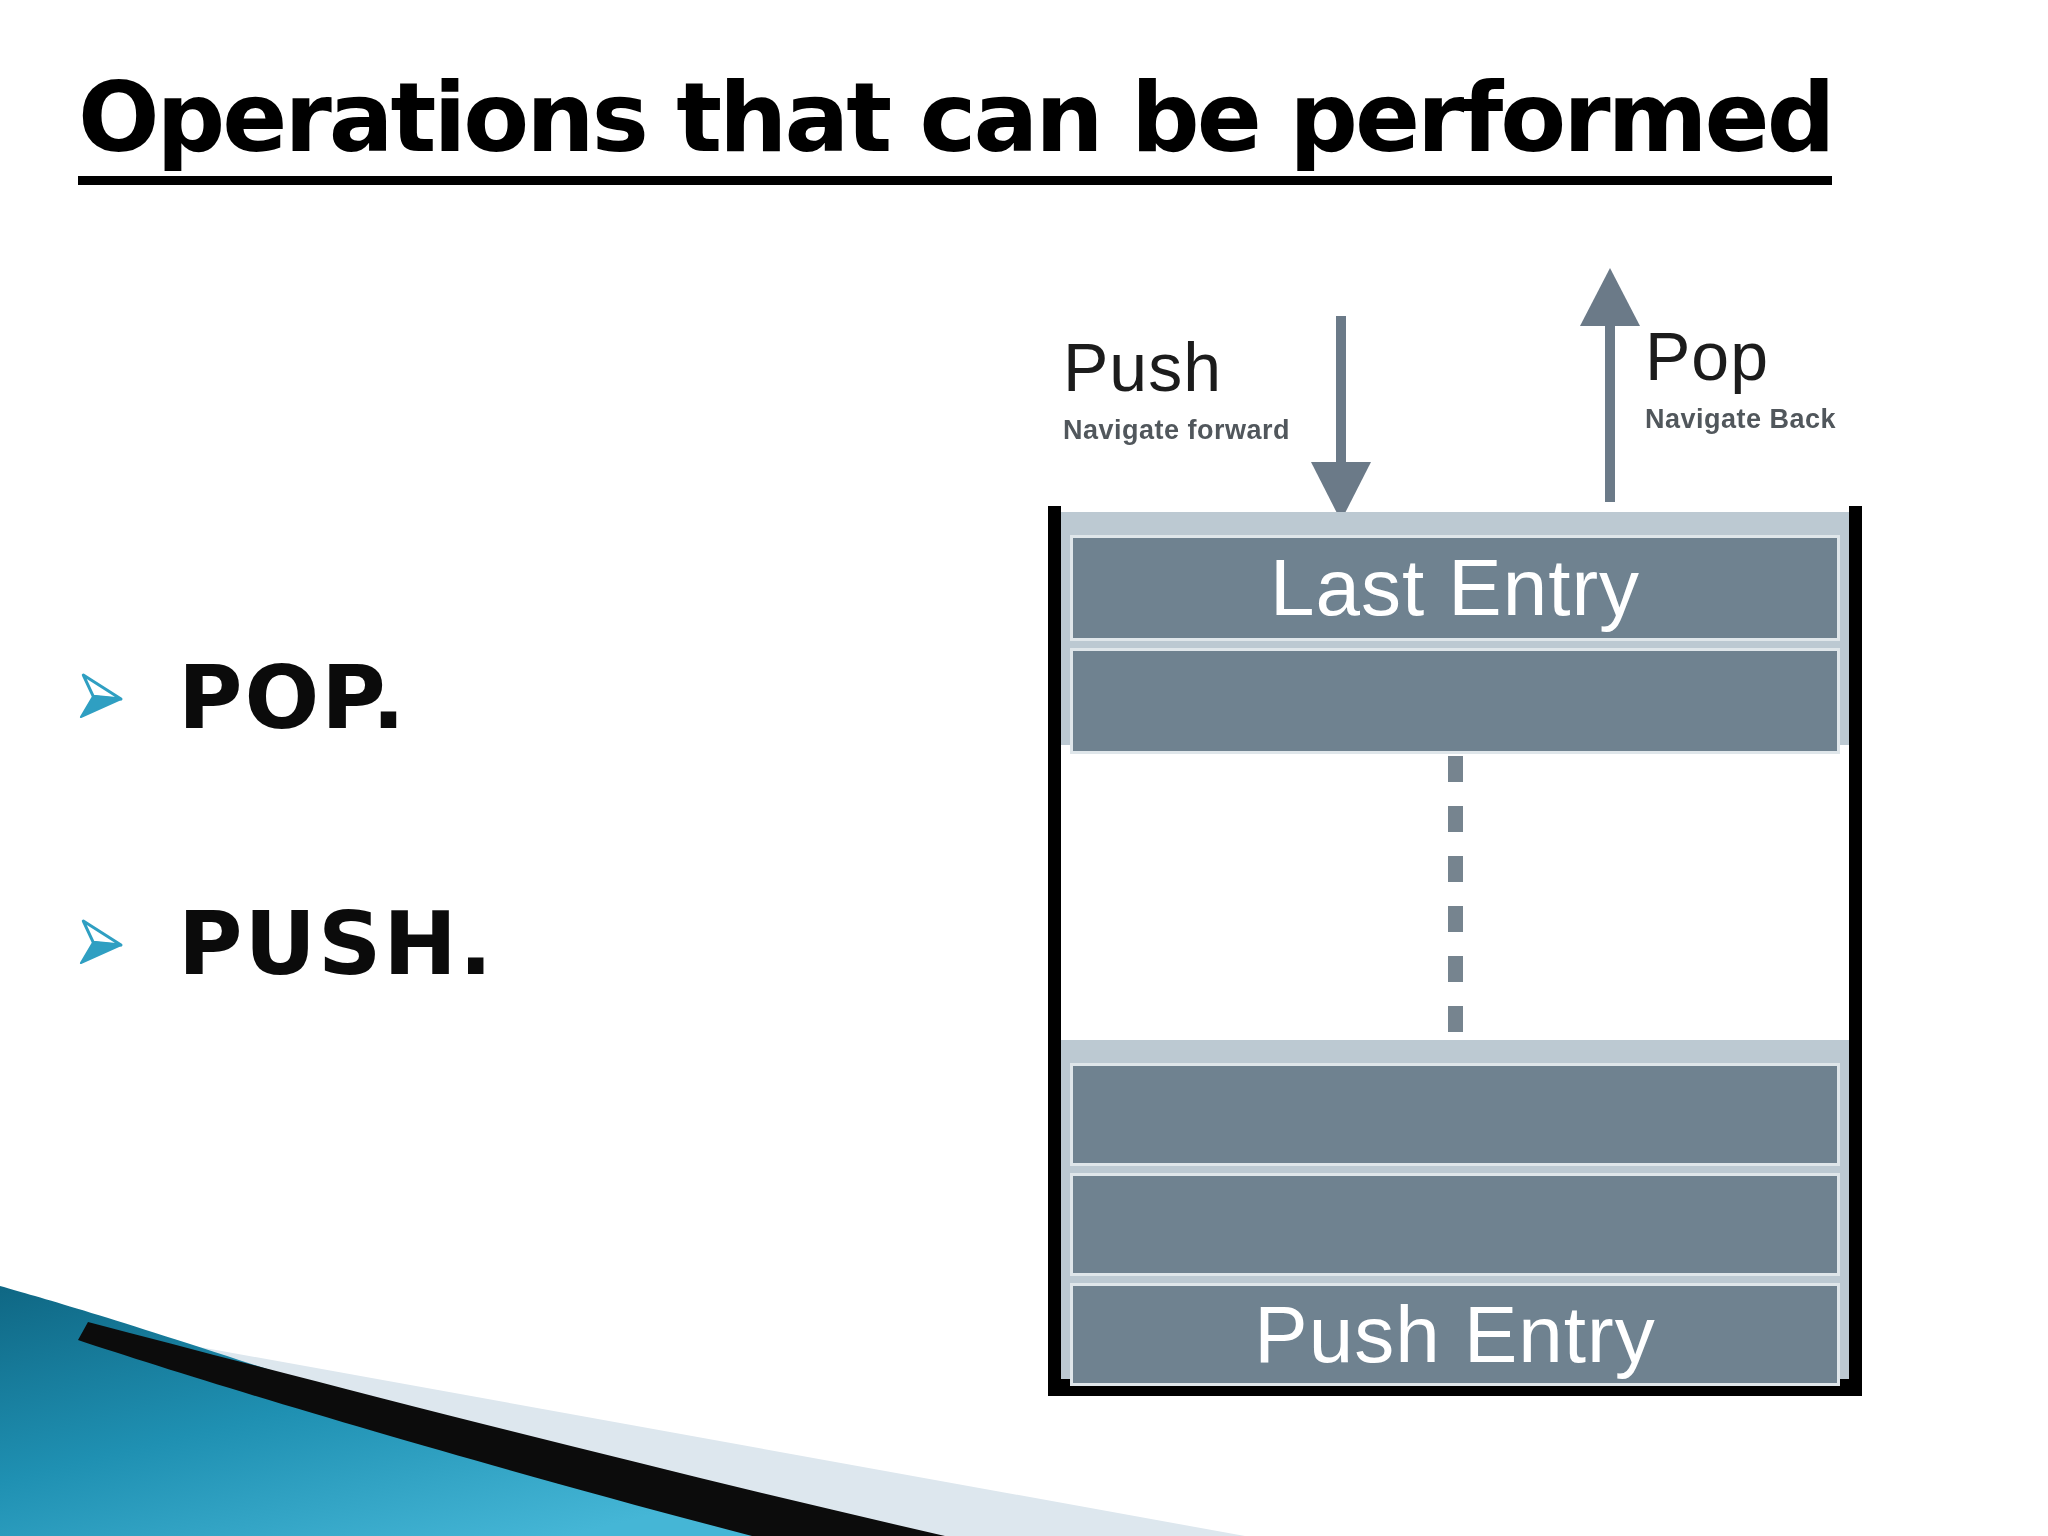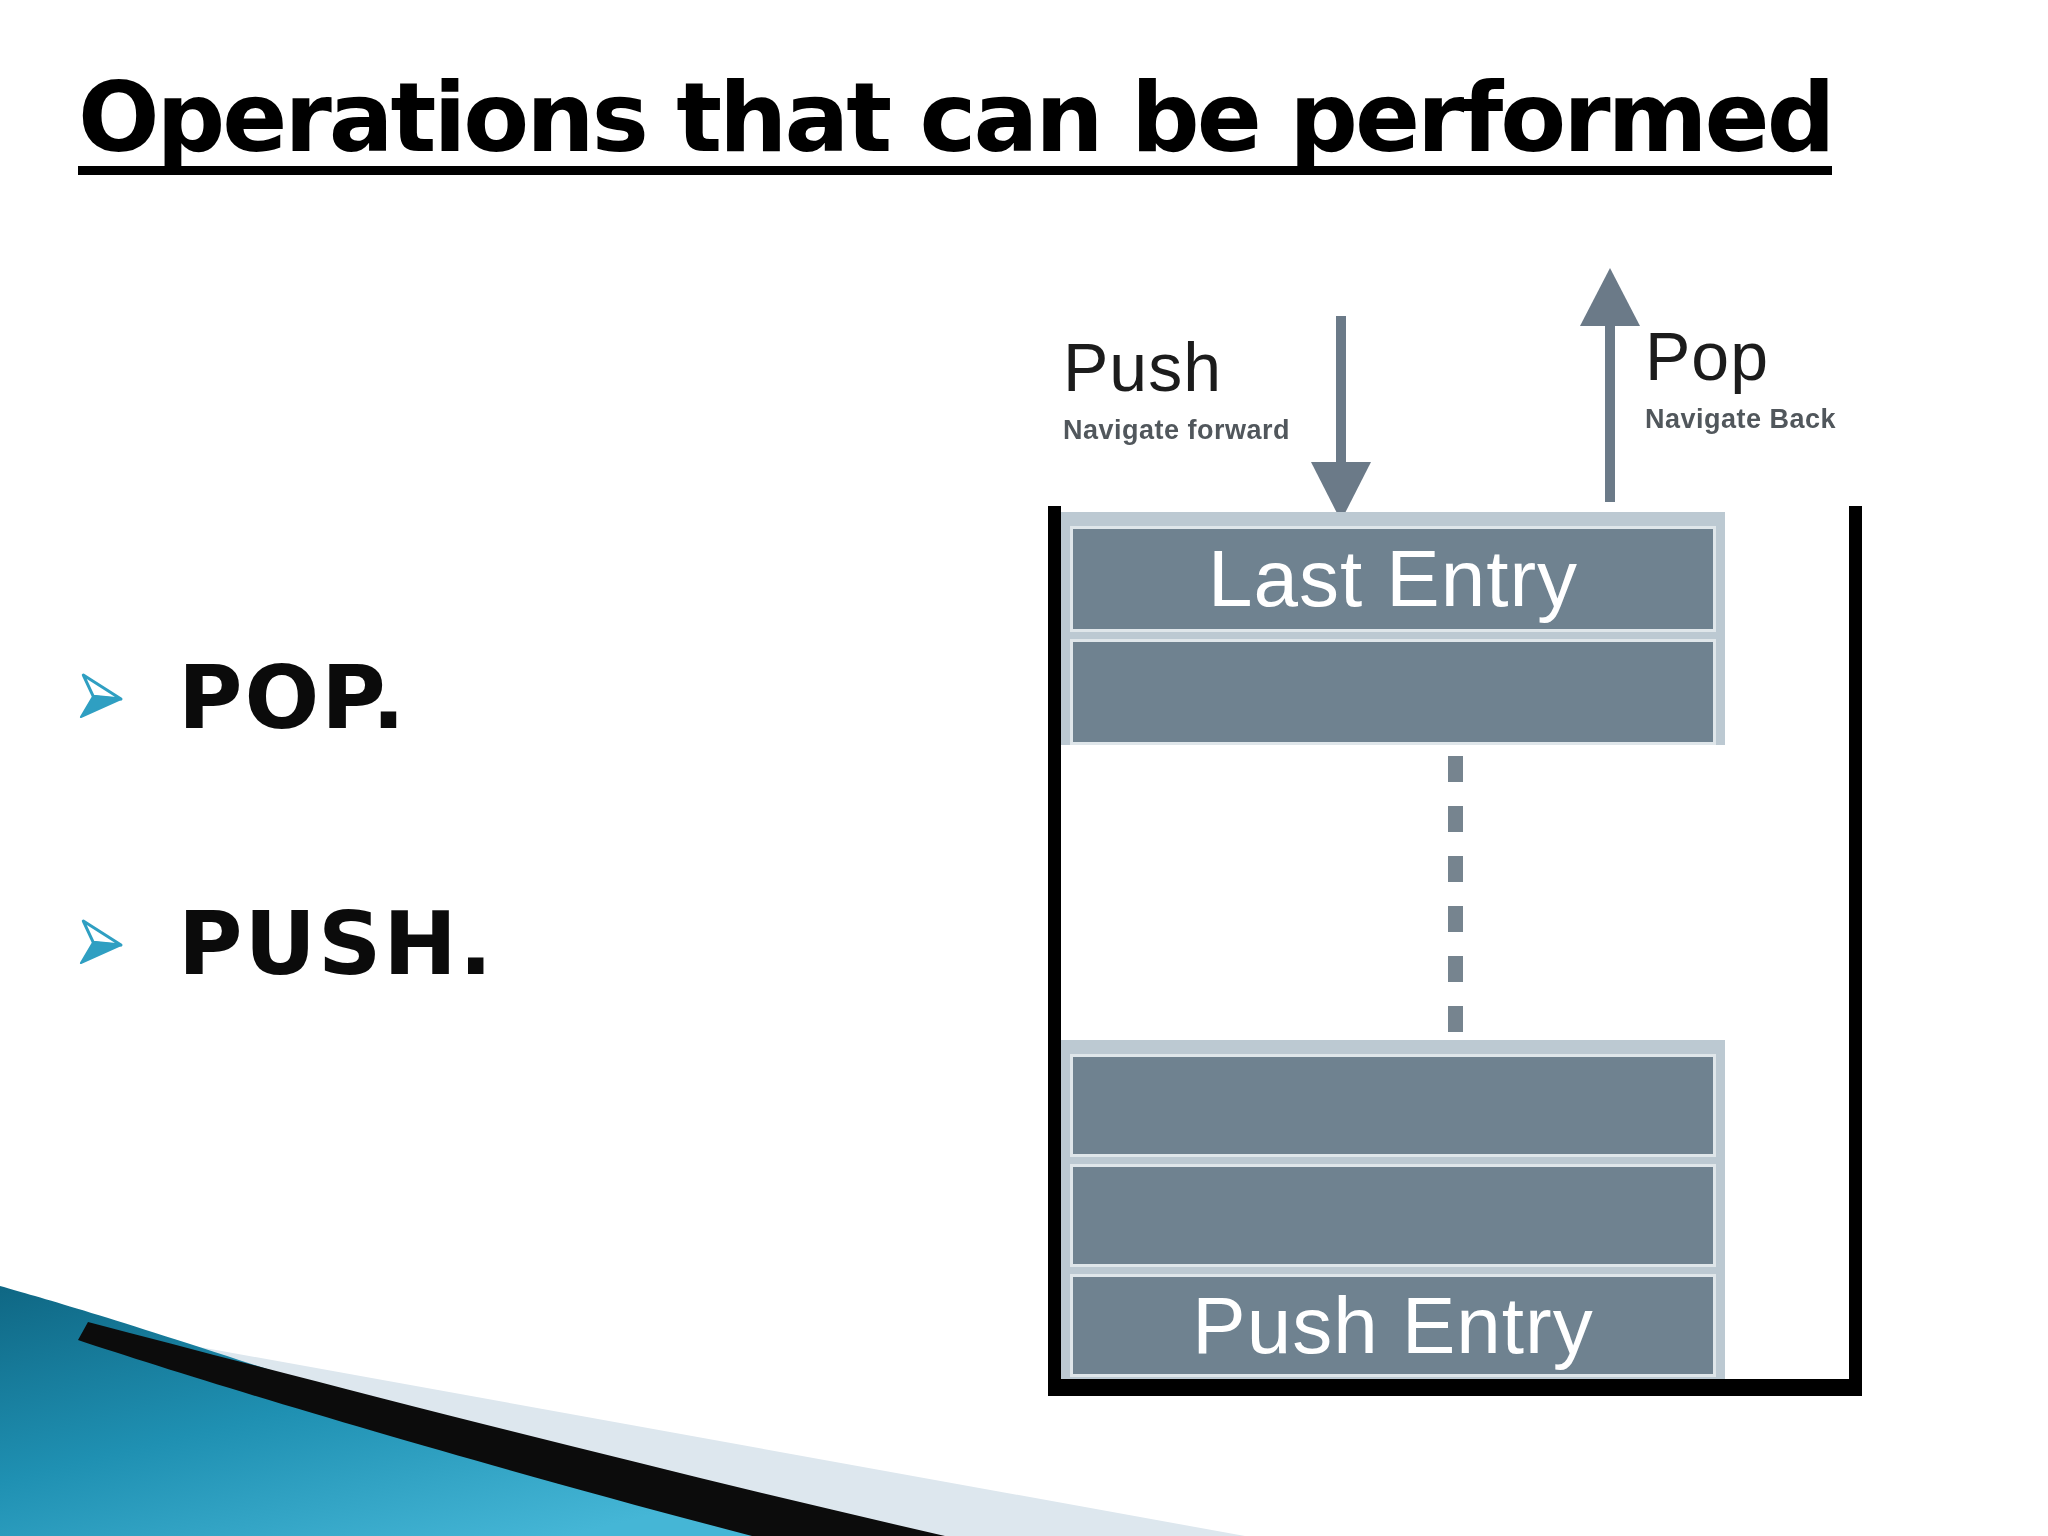--- a/index.html
+++ b/index.html
@@ -24,20 +24,21 @@
     color: #000;
     font-family: "DejaVu Sans", sans-serif;
     font-size: 96px;
     font-weight: 600;
     letter-spacing: -3px;
     line-height: 1.0;
   }
   .title .tline {
     display: table;
     border-bottom: 9px solid #000;
+    padding-bottom: 10px;
     margin-bottom: 8px;
     white-space: nowrap;
   }
 
   
   .bullets {
     position: absolute;
     left: 76px;
     top: 646px;
   }
@@ -89,23 +90,23 @@
     position: absolute;
     background: #000;
   }
   .wall-left  { left: 1048px; top: 506px; width: 13px; height: 890px; }
   .wall-right { left: 1849px; top: 506px; width: 13px; height: 890px; }
   .wall-bottom{ left: 1048px; top: 1379px; width: 814px; height: 17px; }
 
   .stack-section {
     position: absolute;
     left: 1061px;
-    width: 664px;
+    width: 788px;
     background: #bcc9d2;
-    padding: 14px 9px;
+    padding: 23px 9px;
     box-sizing: border-box;
   }
   .section-top    { top: 512px; height: 233px; }
   .section-bottom { top: 1040px; height: 339px; }
 
   .stack-box {
     background: #6f8290;
     border: 3px solid #dfe6ea;
     box-sizing: border-box;
     height: 104px;

